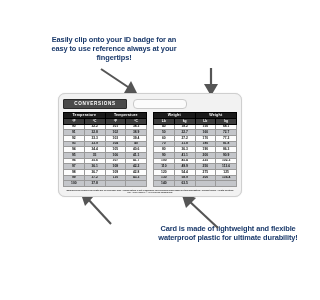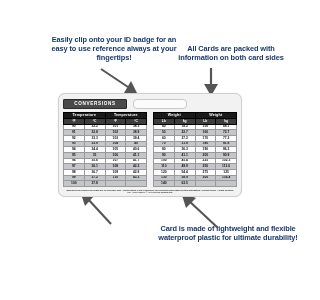--- a/index.html
+++ b/index.html
@@ -111,21 +111,20 @@
     font-weight:bold;
   }
 </style>
 </head>
 <body>
 
 <div class="stage">
 
   <div class="callout" id="callout-clip">Easily clip onto your ID badge for an easy to use reference always at your fingertips!</div>
 
-  <div class="callout" id="callout-both-sides">All Cards are packed with information on both card sides</div>
 
 
   <div class="callout" id="callout-material">Card is made of lightweight and flexible waterproof plastic for ultimate durability!</div>
 
   <div class="arrow" style="left:100px;top:68px;">
     <svg width="42" height="30" viewBox="0 0 42 30">
       <line x1="1" y1="1" x2="31" y2="21" stroke="#555555" stroke-width="2.1"></line>
       <polygon points="31,13 38,27 24,25" fill="#555555"></polygon>
     </svg>
   </div>

